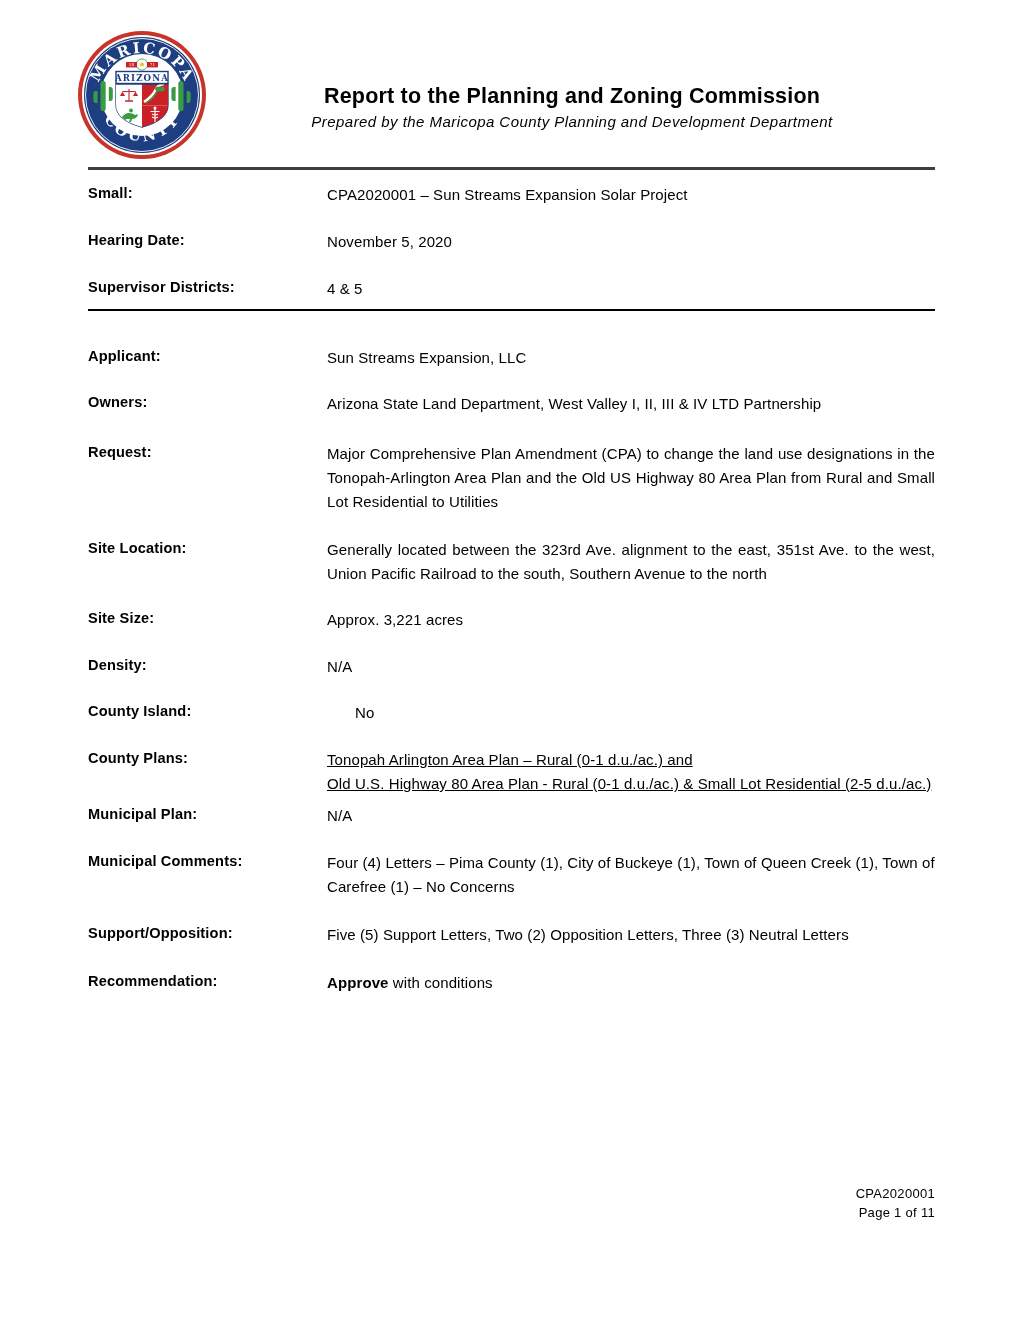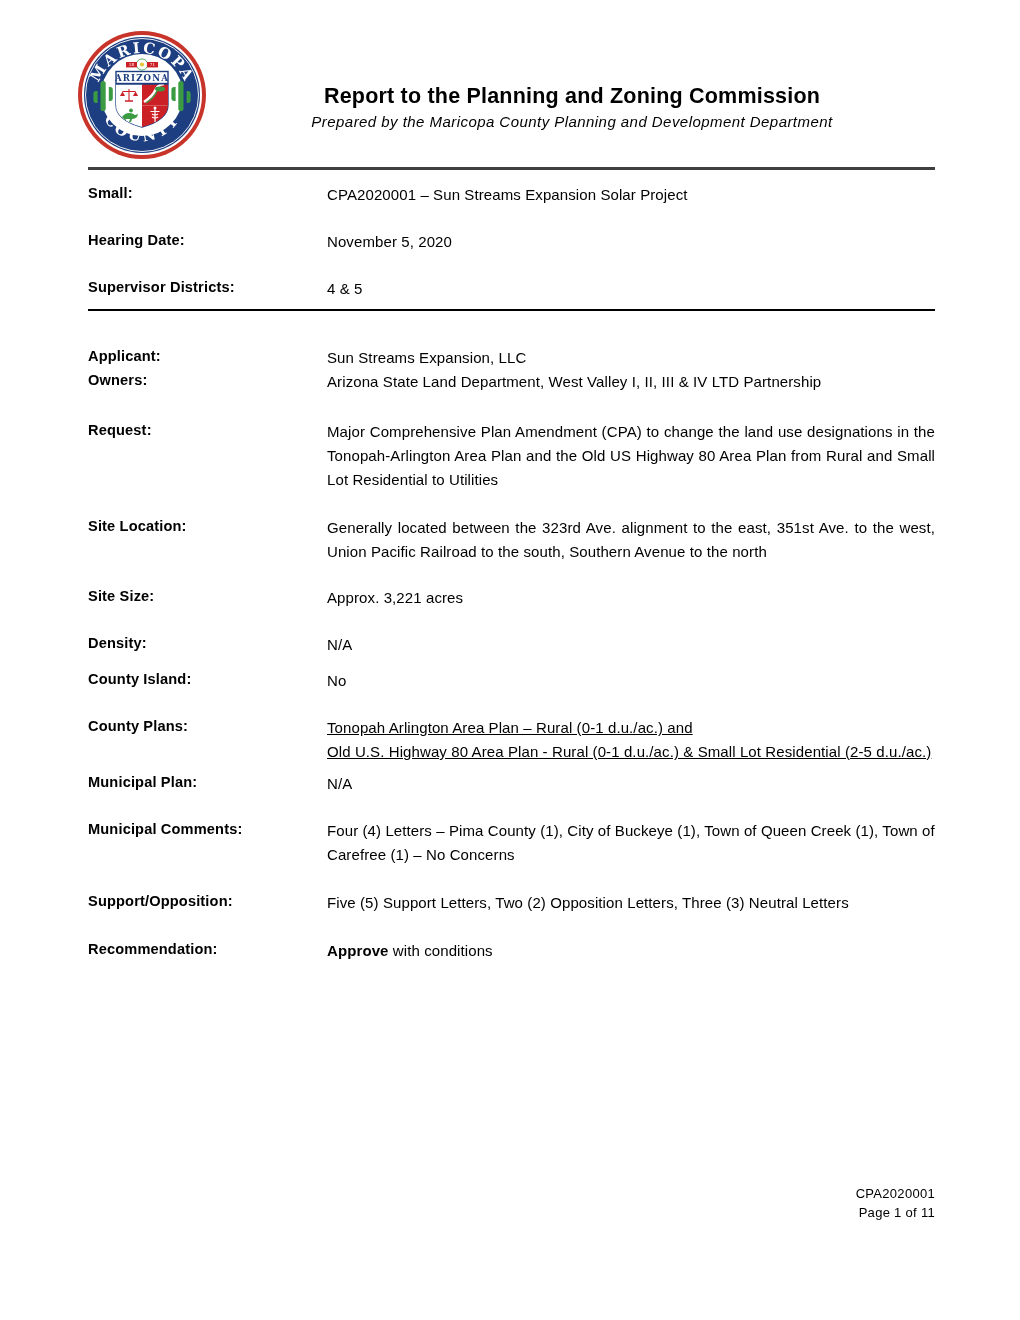--- a/index.html
+++ b/index.html
@@ -125,26 +125,26 @@
   }
   .bold-inline {
     font-weight: bold;
   }
 
   
   .r-case        { margin-top: 0px; }
   .r-hearing     { margin-top: 23px; }
   .r-districts   { margin-top: 23px; }
   .r-applicant   { margin-top: 45px; }
-  .r-owners      { }
+  .r-owners      { margin-top: 22px; }
   .r-request     { margin-top: 26px; }
   .r-location    { margin-top: 24px; }
   .r-sitesize    { margin-top: 22px; }
   .r-density     { margin-top: 23px; }
-  .r-island      { margin-top: 12px; }
+  .r-island      { margin-top: 22px; gap: 28px; }
   .r-plans       { margin-top: 23px; }
   .r-muniplan    { margin-top: 8px; }
   .r-municomm    { margin-top: 23px; }
   .r-support     { margin-top: 24px; }
   .r-recommend   { margin-top: 24px; }
 
   
   .footer {
     position: absolute;
     left: 0;

